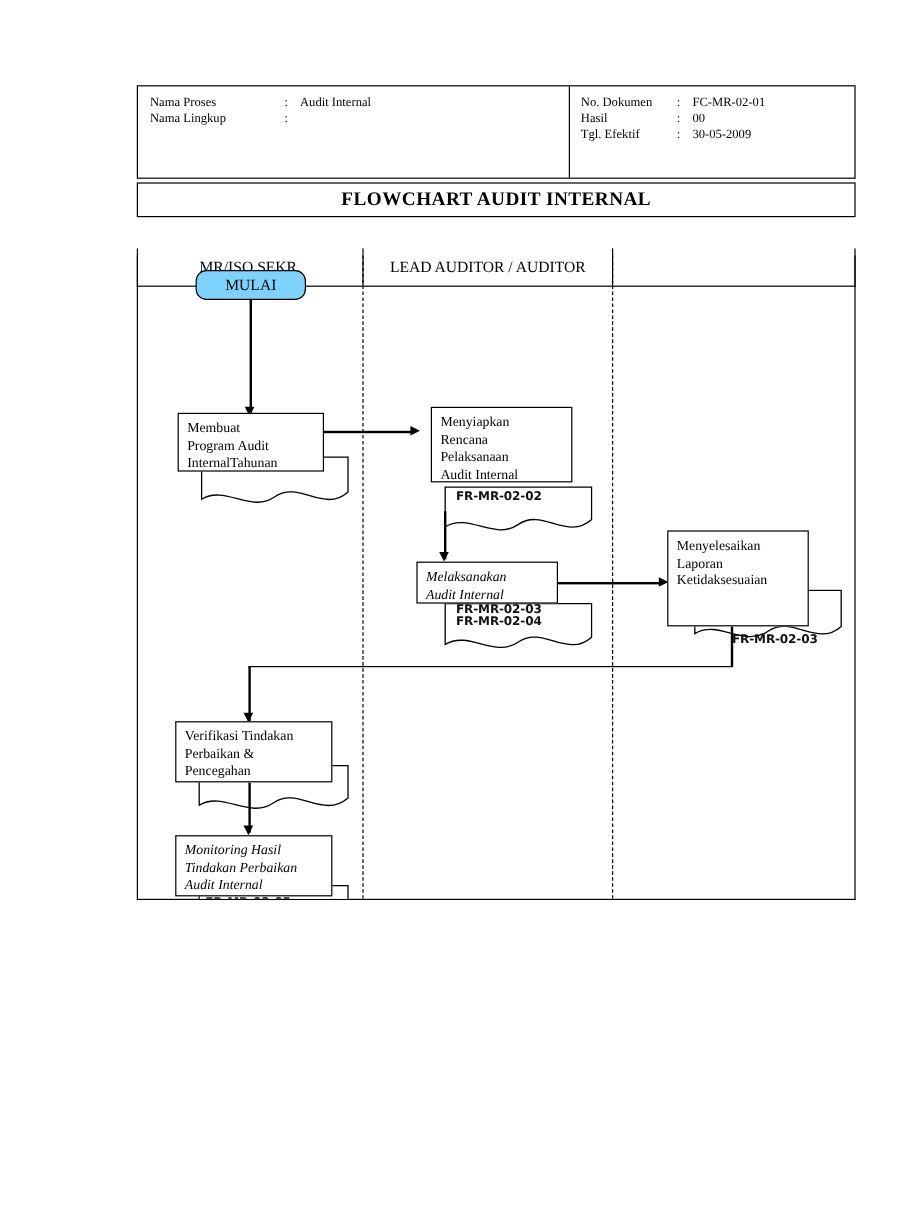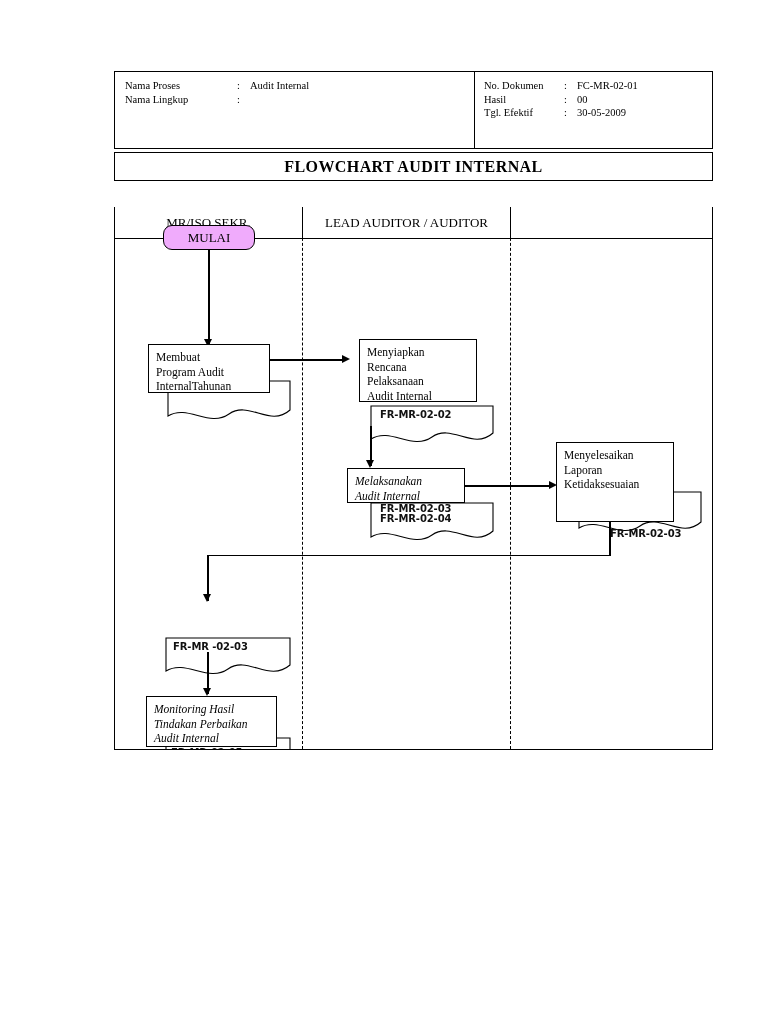--- a/index.html
+++ b/index.html
@@ -147,21 +147,21 @@
   }
   #div1 { left: 187px; }
   #div2 { left: 395px; }
 
   
   .terminator {
     position: absolute;
     box-sizing: border-box;
     border: 1.2px solid #000;
     border-radius: 9px;
-    background: #f0abfc;
+    background: #7dd3fc;
     display: flex;
     align-items: center;
     justify-content: center;
     font-size: 13px;
     z-index: 6;
   }
   .process {
     position: absolute;
     box-sizing: border-box;
     border: 1.3px solid #000;
@@ -338,20 +338,25 @@
     <div class="ln lnh" style="left:92px; top:341.5px; width:403px;"></div>
     <div class="ln lnv" style="left:92px; top:341.5px; height:46px;"></div>
     <div class="arrow-down" style="left:88.3px; top:381px;"></div>
 
     <div class="docshape" style="left:50px; top:424px;">
       <svg width="126" height="44" viewBox="0 0 126 44">
         <path d="M1,1 L125,1 L125,28 C104,46 83,18 63,32 C43,46 21,22 1,34 Z" fill="#ffffff" stroke="#000000" stroke-width="1.1"></path>
       </svg>
     </div>
     <div class="doccode" style="left:58px; top:429px;">FR-MR -02-03</div>
+    <div class="process" style="left:31px; top:388px; width:131px; height:51px;">
+      <div>Verifikasi Tindakan</div>
+      <div>Perbaikan  &amp;</div>
+      <div>Pencegahan</div>
+    </div>
 
     <div class="ln lnv" style="left:92px; top:439px; height:42px;"></div>
     <div class="arrow-down" style="left:88.3px; top:475px;"></div>
 
     <div class="docshape" style="left:50px; top:524px;">
       <svg width="126" height="44" viewBox="0 0 126 44">
         <path d="M1,1 L125,1 L125,28 C104,46 83,18 63,32 C43,46 21,22 1,34 Z" fill="#ffffff" stroke="#000000" stroke-width="1.1"></path>
       </svg>
     </div>
     <div class="doccode" style="left:56px; top:535px;">FR-MR-02-05</div>

